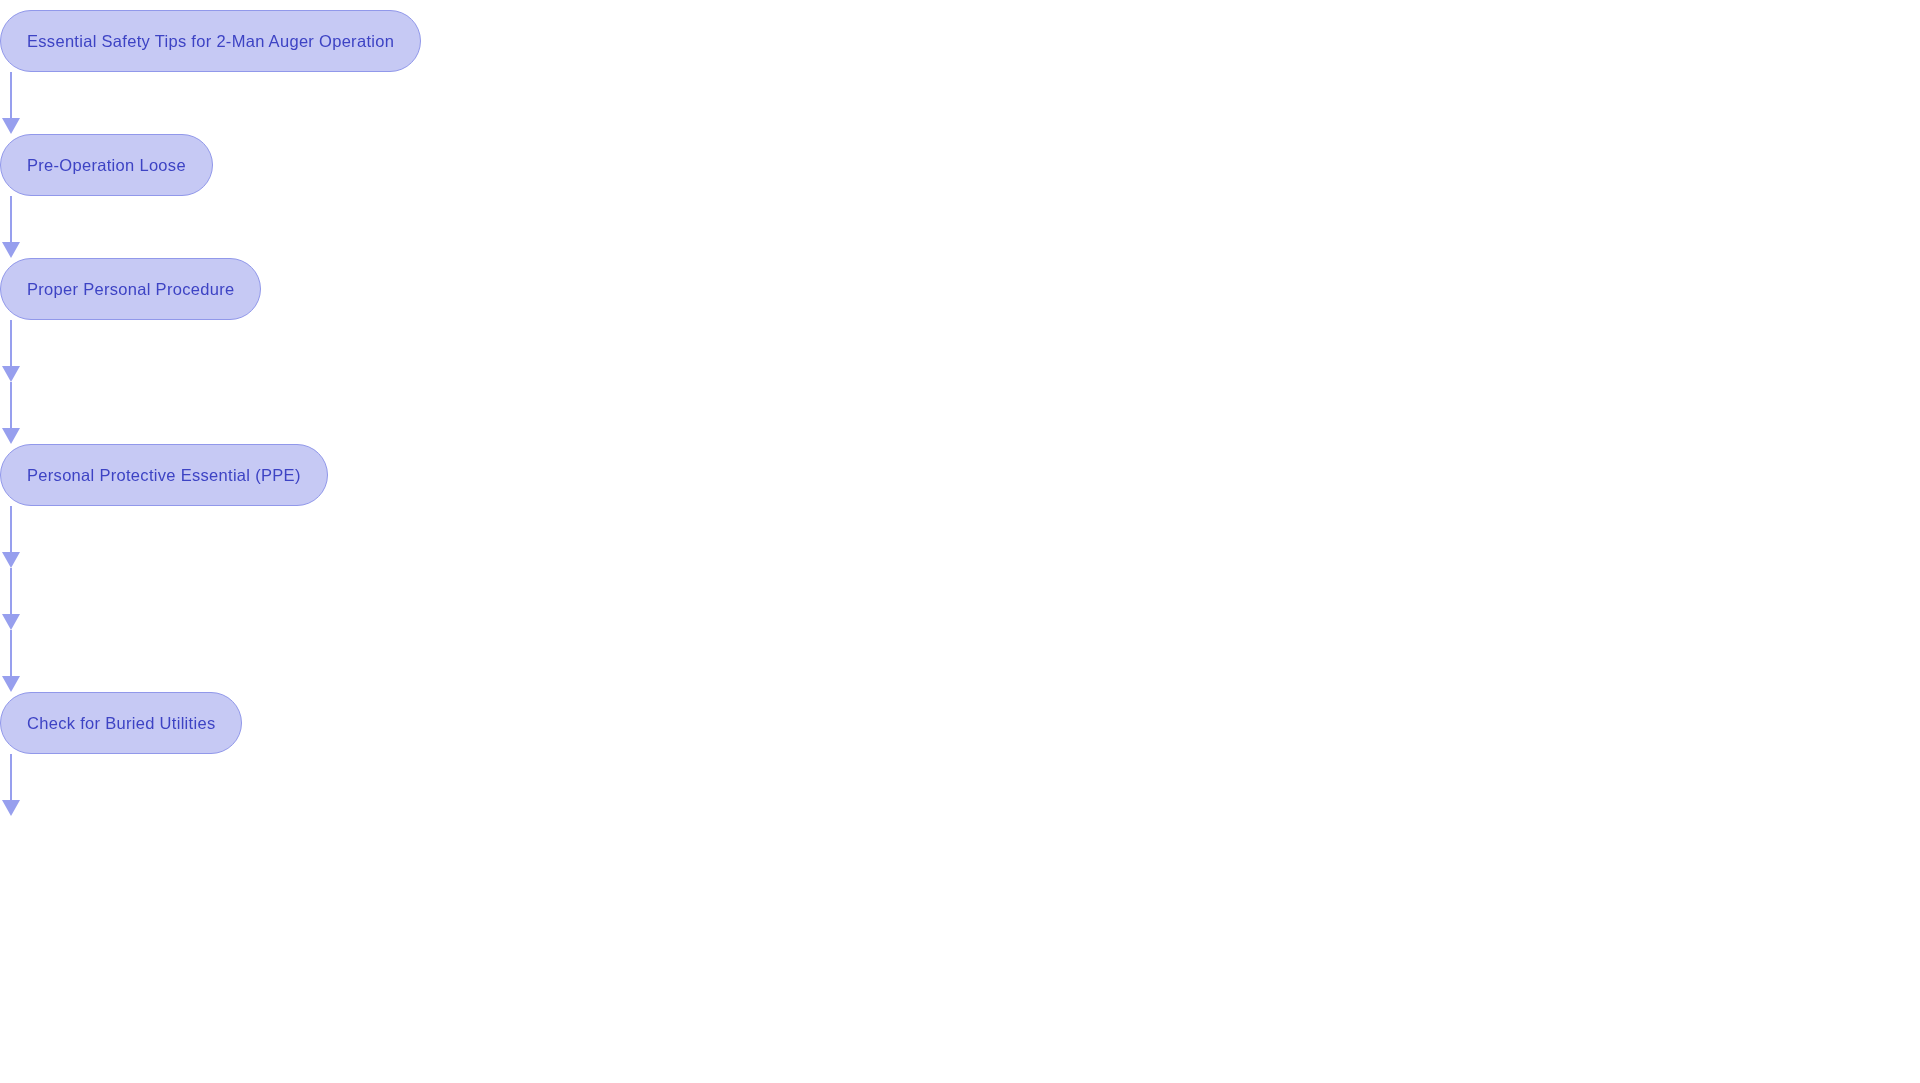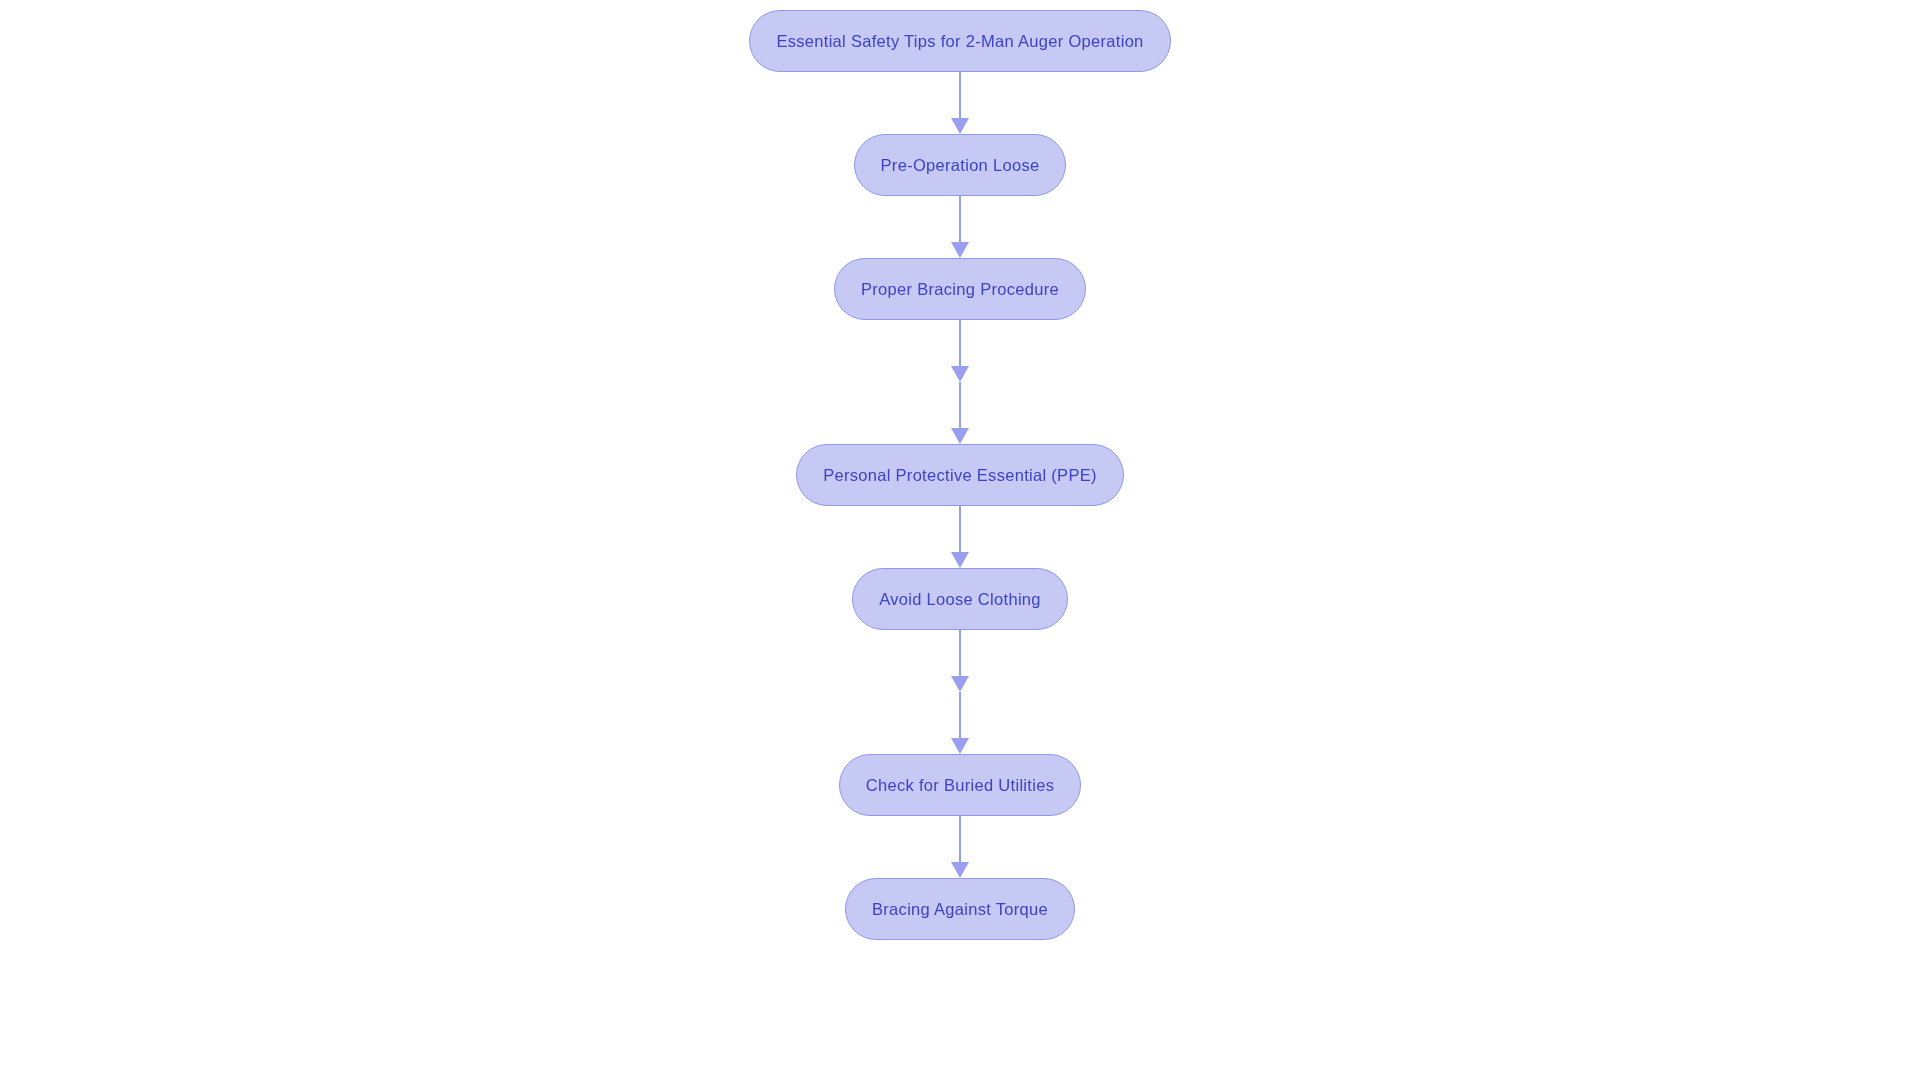--- a/index.html
+++ b/index.html
@@ -14,21 +14,21 @@
     position: relative;
     font-family: "Liberation Sans", sans-serif;
   }
   .flowchart {
     position: absolute;
     top: 10px;
     left: 0;
     width: 1920px;
     display: flex;
     flex-direction: column;
-    align-items: center;
+    align-items: flex-start;
   }
   .flow-node {
     box-sizing: border-box;
     height: 62px;
     border-radius: 31px;
     background: var(--node-fill, #c6c9f4);
     border: 1.5px solid var(--node-border, #9198ea);
     color: var(--node-text, #3d43c4);
     display: flex;
     align-items: center;
@@ -70,51 +70,45 @@
       <div class="head"></div>
     </div>
     <div class="flow-node">
       <span>Pre-Operation Loose</span>
     </div>
     <div class="flow-arrow">
       <div class="line"></div>
       <div class="head"></div>
     </div>
     <div class="flow-node">
-      <span>Proper Bracing Procedure</span>
+      <span>Proper Personal Procedure</span>
     </div>
     <div class="flow-arrow">
       <div class="line"></div>
       <div class="head"></div>
     </div>
     <div class="flow-arrow">
       <div class="line"></div>
       <div class="head"></div>
     </div>
     <div class="flow-node">
       <span>Personal Protective Essential (PPE)</span>
     </div>
     <div class="flow-arrow">
       <div class="line"></div>
       <div class="head"></div>
     </div>
-    <div class="flow-node">
-      <span>Avoid Loose Clothing</span>
-    </div>
     <div class="flow-arrow">
       <div class="line"></div>
       <div class="head"></div>
     </div>
     <div class="flow-arrow">
       <div class="line"></div>
       <div class="head"></div>
     </div>
     <div class="flow-node">
       <span>Check for Buried Utilities</span>
     </div>
     <div class="flow-arrow">
       <div class="line"></div>
       <div class="head"></div>
     </div>
-    <div class="flow-node">
-      <span>Bracing Against Torque</span>
-    </div>
   </div>
 
 </body></html>

